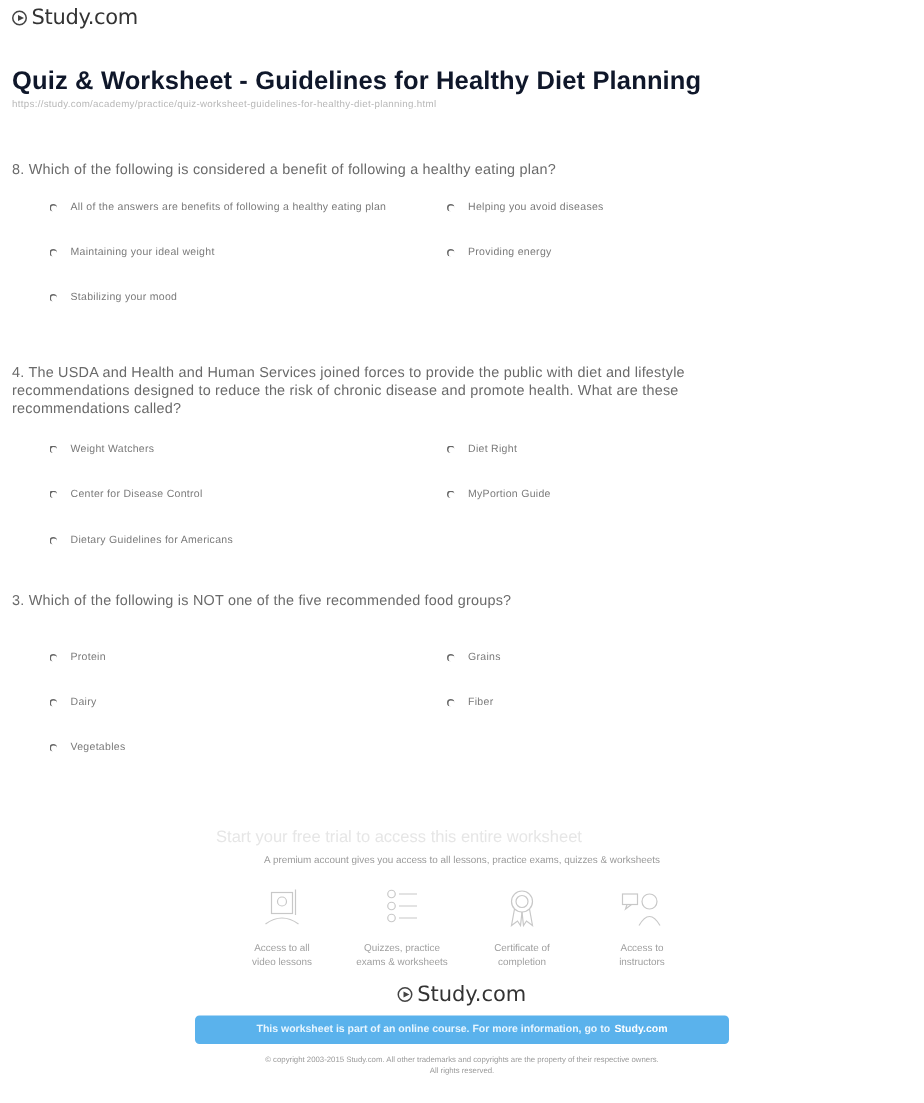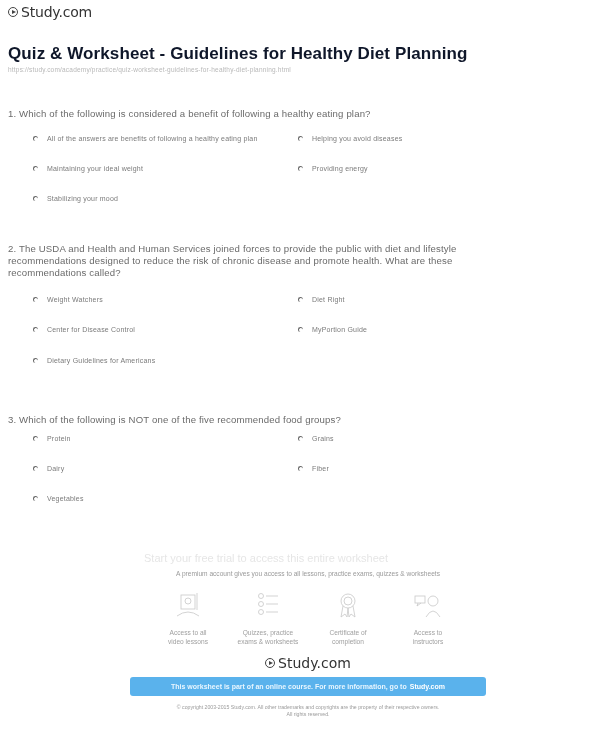--- a/index.html
+++ b/index.html
@@ -205,21 +205,21 @@
 
 <div class="logo">
   <span class="play"></span>
   <span>Study.com</span>
 </div>
 
 <div class="title">Quiz &amp; Worksheet - Guidelines for Healthy Diet Planning</div>
 <div class="url">https://study.com/academy/practice/quiz-worksheet-guidelines-for-healthy-diet-planning.html</div>
 
 <div class="question" style="top:108px;">
-  <div class="q-text">1. Which of the following is considered a benefit of following a healthy eating plan?</div>
+  <div class="q-text">8. Which of the following is considered a benefit of following a healthy eating plan?</div>
 </div>
 <div class="option" style="left:33px; top:135px;">
   <span class="radio"></span>
   <span>All of the answers are benefits of following a healthy eating plan</span>
 </div>
 <div class="option" style="left:298px; top:135px;">
   <span class="radio"></span>
   <span>Helping you avoid diseases</span>
 </div>
 <div class="option" style="left:33px; top:165px;">
@@ -229,21 +229,21 @@
 <div class="option" style="left:298px; top:165px;">
   <span class="radio"></span>
   <span>Providing energy</span>
 </div>
 <div class="option" style="left:33px; top:195px;">
   <span class="radio"></span>
   <span>Stabilizing your mood</span>
 </div>
 
 <div class="question" style="top:243px;">
-  <div class="q-text">2. The USDA and Health and Human Services joined forces to provide the public with diet and lifestyle recommendations designed to reduce the risk of chronic disease and promote health. What are these recommendations called?</div>
+  <div class="q-text">4. The USDA and Health and Human Services joined forces to provide the public with diet and lifestyle recommendations designed to reduce the risk of chronic disease and promote health. What are these recommendations called?</div>
 </div>
 <div class="option" style="left:33px; top:296px;">
   <span class="radio"></span>
   <span>Weight Watchers</span>
 </div>
 <div class="option" style="left:298px; top:296px;">
   <span class="radio"></span>
   <span>Diet Right</span>
 </div>
 <div class="option" style="left:33px; top:326px;">
@@ -252,21 +252,21 @@
 </div>
 <div class="option" style="left:298px; top:326px;">
   <span class="radio"></span>
   <span>MyPortion Guide</span>
 </div>
 <div class="option" style="left:33px; top:357px;">
   <span class="radio"></span>
   <span>Dietary Guidelines for Americans</span>
 </div>
 
-<div class="question" style="top:414px;">
+<div class="question" style="top:395px;">
   <div class="q-text">3. Which of the following is NOT one of the five recommended food groups?</div>
 </div>
 <div class="option" style="left:33px; top:435px;">
   <span class="radio"></span>
   <span>Protein</span>
 </div>
 <div class="option" style="left:298px; top:435px;">
   <span class="radio"></span>
   <span>Grains</span>
 </div>

